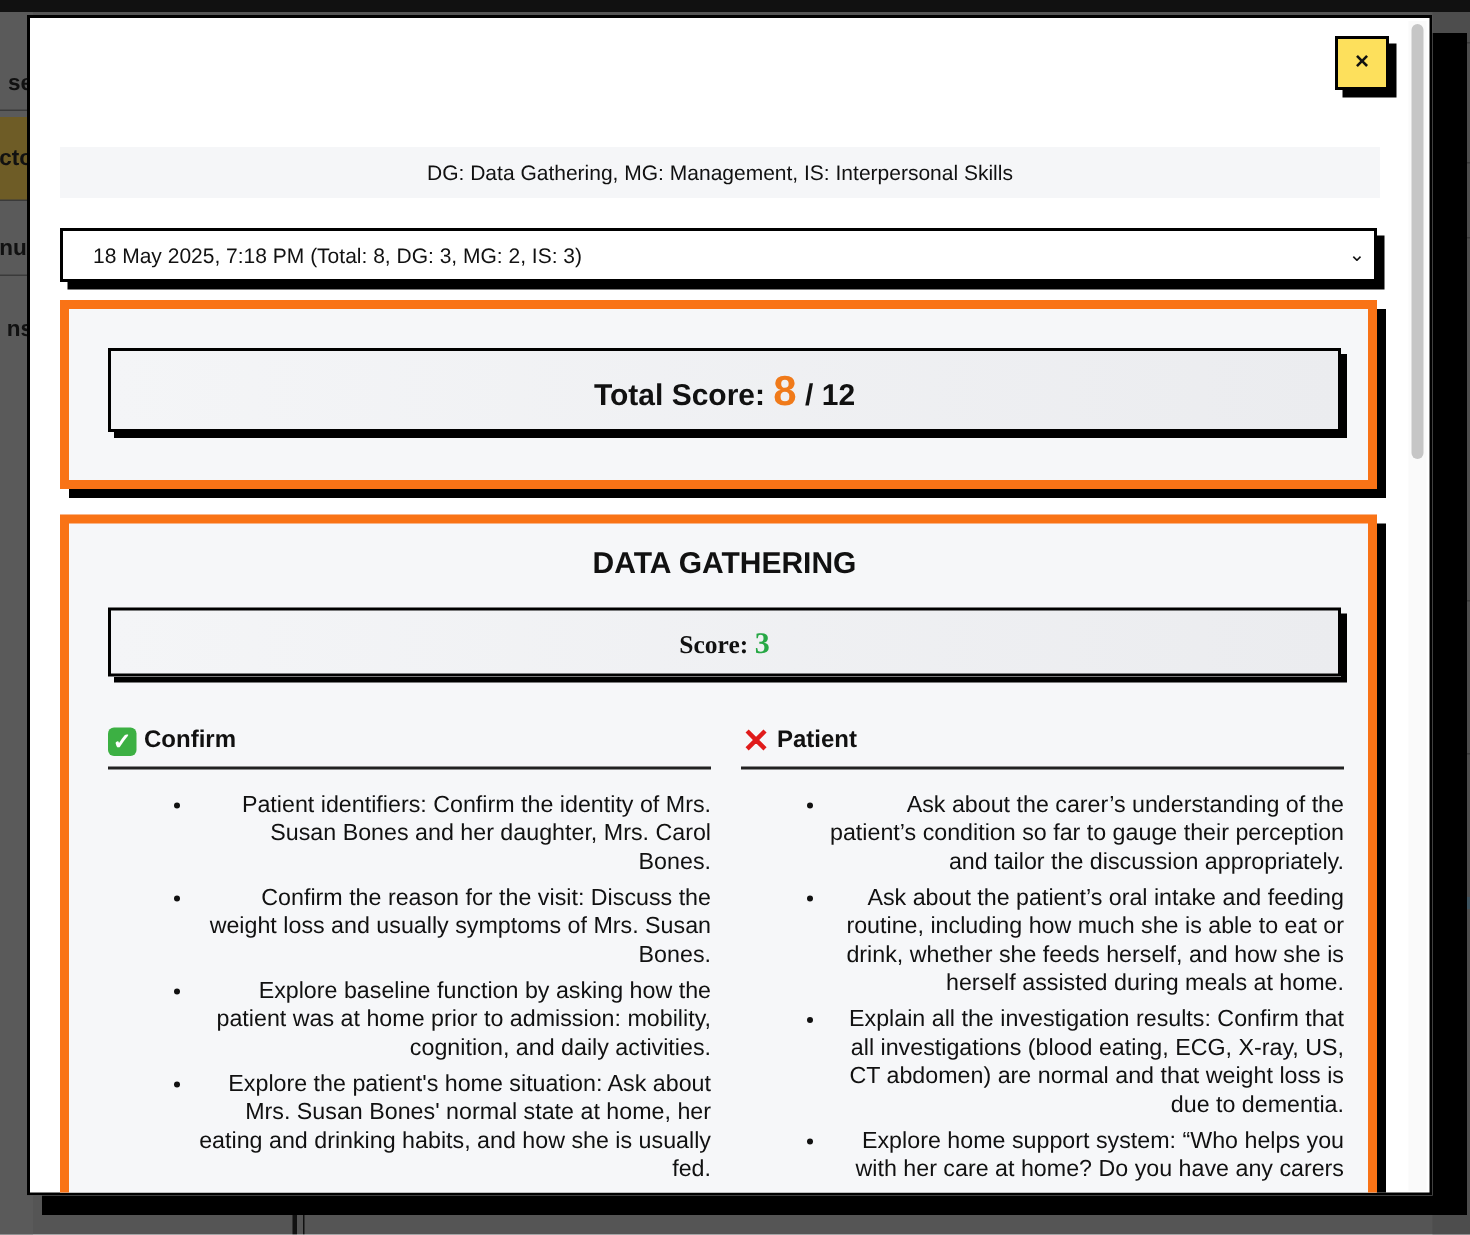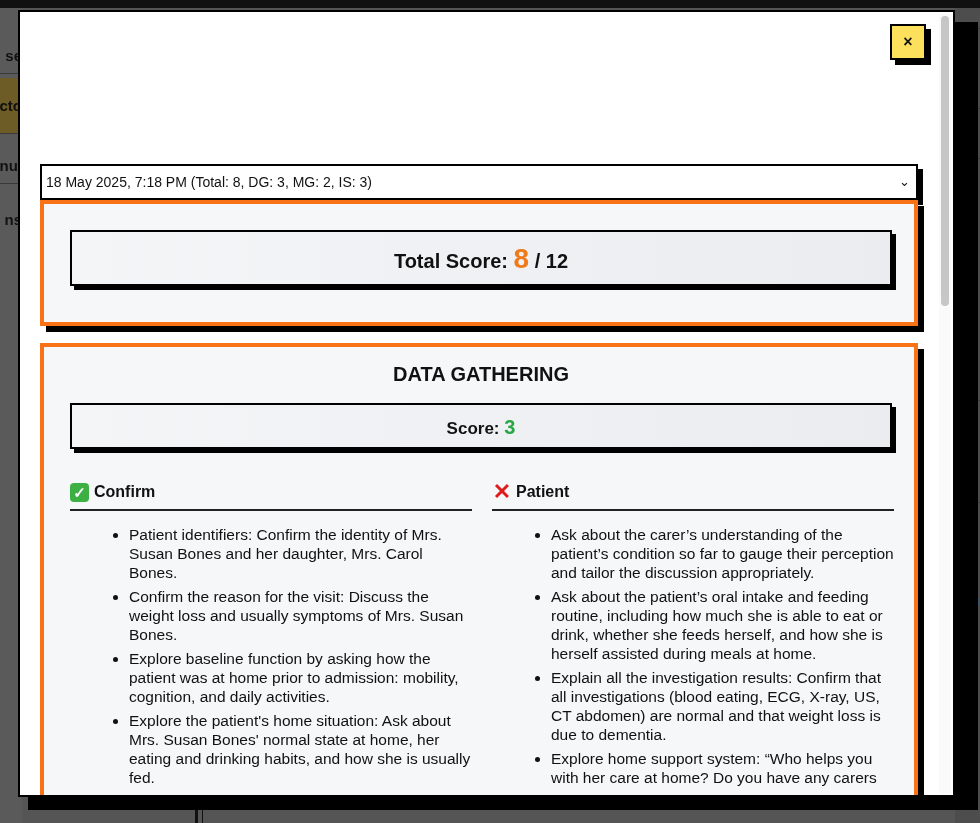--- a/index.html
+++ b/index.html
@@ -41,49 +41,49 @@
     position: absolute; left: 0; top: 40px; width: 920px; text-align: center;
     font-size: 23px; font-weight: bold; letter-spacing: 0.3px;
   }
   .legend {
     position: absolute; left: 20px; top: 86px; width: 880px; height: 34px;
     background: #f5f6f8; font-size: 14px; text-align: center; line-height: 34px;
   }
   .select {
     position: absolute; left: 20px; top: 140px; width: 878px; height: 36px;
     background: #fff; border: 2px solid #000; box-shadow: 5px 5px 0 #000;
-    font-size: 14px; line-height: 32px; padding-left: 4px; cursor: pointer; margin-top: 12px;
+    font-size: 14px; line-height: 32px; padding-left: 20px; cursor: pointer;
   }
   .select .chev { position: absolute; right: 6px; top: 0; font-size: 13px; }
 
   .card {
     position: absolute; left: 20px; width: 878px; background: #f6f7f9;
-    border: 4px solid #f97316; box-shadow: 6px 6px 0 #000;
+    border: 6px solid #f97316; box-shadow: 6px 6px 0 #000;
   }
   .card.total { top: 188px; height: 126px; }
   .score-box {
     position: absolute; background: linear-gradient(90deg, #f4f5f7, #ebecef);
     border: 2px solid #000; box-shadow: 4px 4px 0 #000;
     text-align: center; font-weight: bold;
   }
   .card.total .score-box { left: 26px; top: 26px; width: 822px; height: 56px; line-height: 54px; font-size: 20px; }
   .num-orange { color: #f07a1a; font-size: 28px; }
   .card.dg { top: 331px; height: 480px; }
   .card.dg .section-title { position: absolute; left: 0; top: 16px; width: 874px; text-align: center; font-weight: bold; font-size: 20px; }
-  .card.dg .score-box { left: 26px; top: 56px; width: 822px; height: 46px; line-height: 44px; font-size: 17px; }
+  .card.dg .score-box { left: 26px; top: 56px; width: 822px; height: 46px; line-height: 44px; font-size: 17px; font-family: Liberation Serif, serif; }
   .num-green { color: #27a845; font-size: 20px; }
 
   .col { position: absolute; top: 134px; width: 402px; }
   .col.left { left: 26px; }
   .col.right { left: 448px; }
   .col-head { font-weight: bold; font-size: 16px; height: 30px; line-height: 22px; border-bottom: 2px solid #222; display: flex; align-items: center; padding-bottom: 6px; }
   .icon-check { display: inline-block; width: 19px; height: 19px; background: #3cb043; border-radius: 4px; color: #fff; font-size: 15px; line-height: 19px; text-align: center; margin-right: 5px; font-weight: bold; }
   .icon-cross { display: inline-block; width: 20px; height: 20px; color: #e01b1b; font-size: 22px; line-height: 20px; text-align: center; margin-right: 4px; font-weight: bold; }
   ul.items { list-style: disc; padding-left: 59px; margin-top: 14px; font-size: 15.5px; line-height: 19px; }
-  ul.items li { margin-bottom: 5px; padding-left: 0; }
+  ul.items li { margin-bottom: 5px; padding-left: 0; text-align: right; }
 </style>
 </head>
 <body>
 
 <div class="bg-topbar"></div>
 <div class="bg-left">
   <div class="tab" style="top:30px">
       <span>se</span>
     </div>
   <div class="tab active" style="top:70px;height:56px;line-height:56px">
@@ -114,20 +114,21 @@
 <div class="modal-shadow"></div>
 <div class="modal">
   <div class="scrollbar-track"></div>
   <div class="scrollbar-thumb"></div>
 
   <div class="close-btn">
     <span>×</span>
   </div>
 
 
+  <div class="legend">DG: Data Gathering, MG: Management, IS: Interpersonal Skills</div>
 
   <div class="select">
     <span>18 May 2025, 7:18 PM (Total: 8, DG: 3, MG: 2, IS: 3)</span>
     <span class="chev">⌄</span>
   </div>
 
   <div class="card total">
     <div class="score-box">
       <span>Total Score:</span>
       <span class="num-orange">8</span>

